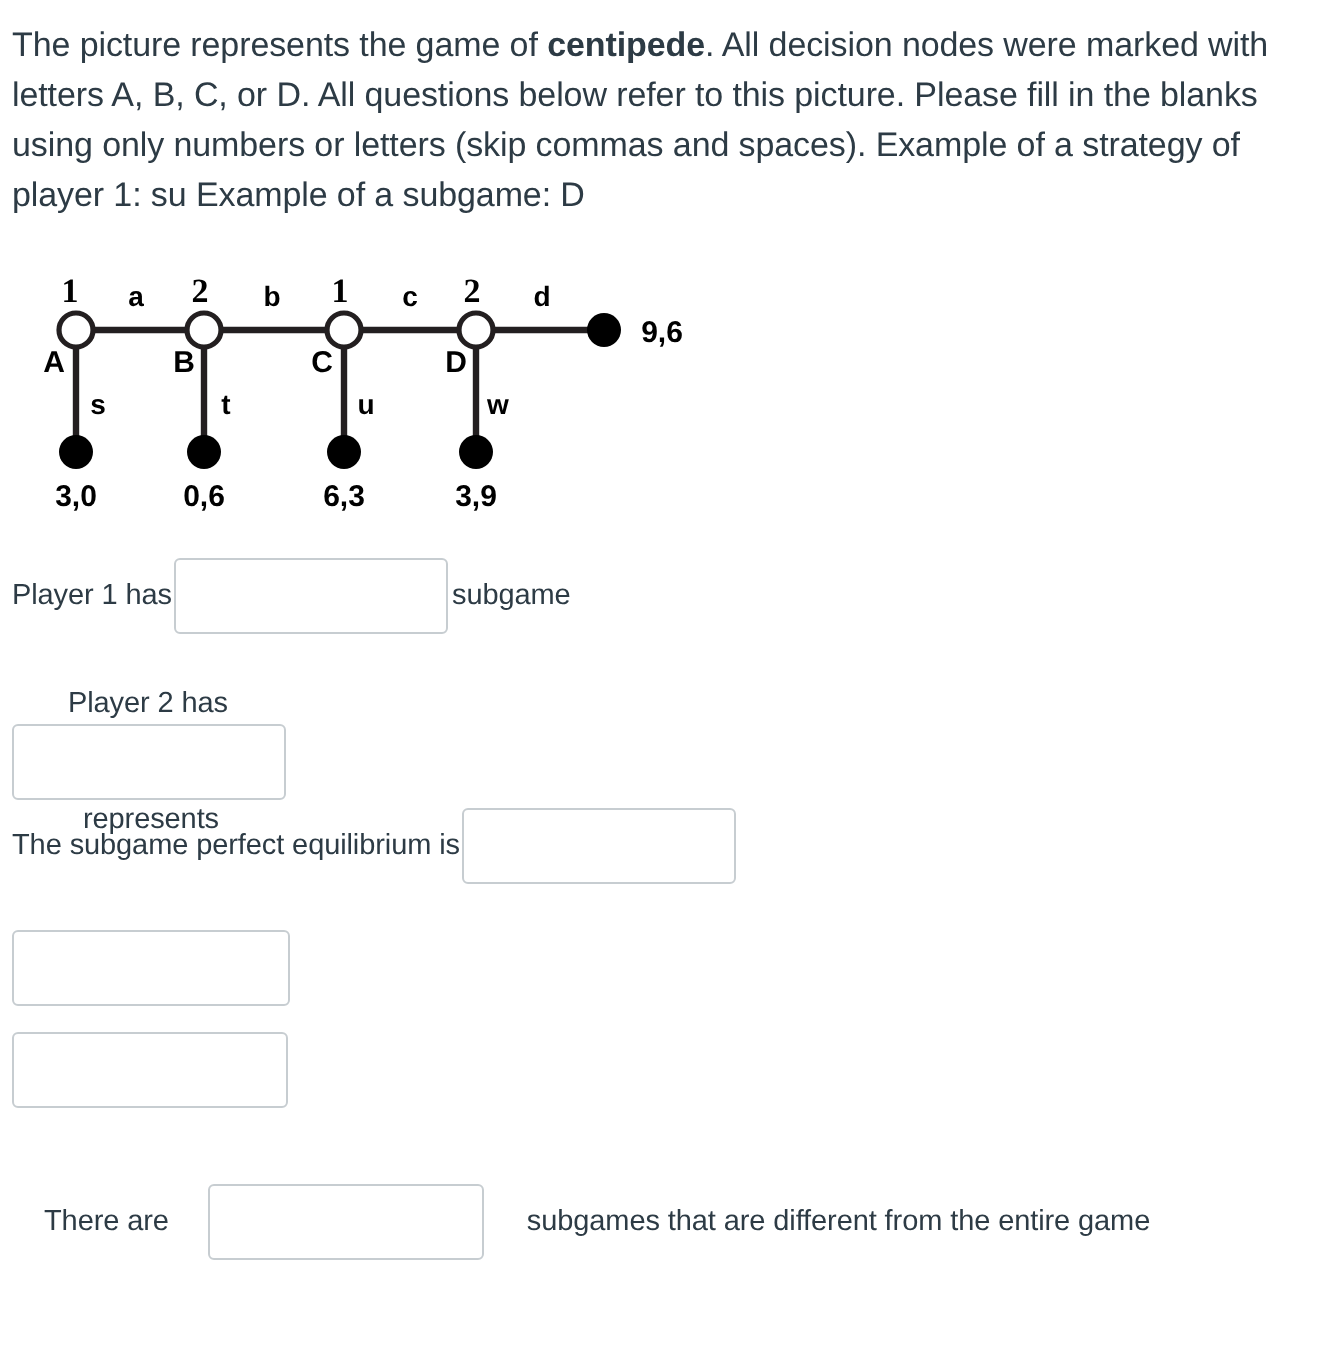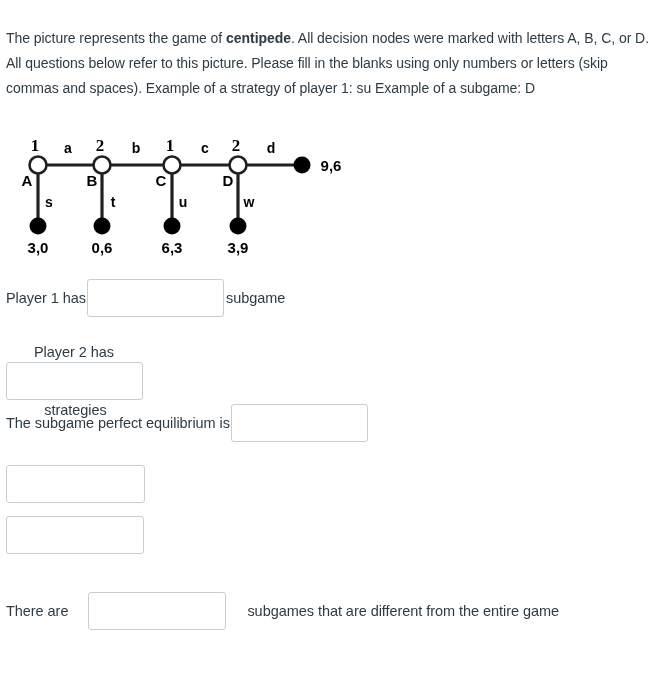--- a/index.html
+++ b/index.html
@@ -14,23 +14,23 @@
     overflow: hidden;
     font-family: "Liberation Sans", sans-serif;
     color: #2d3b45;
     -webkit-font-smoothing: antialiased;
   }
 
   
   #intro {
     position: absolute;
     left: 6px;
-    top: 26px;
+    top: 10px;
     width: 656px;
-    font-size: 14px;
+    font-size: 17px;
     line-height: 25px;
     color: #2d3b45;
     letter-spacing: -0.05px;
   }
   #intro b { font-weight: 700; }
 
   
   #figure {
     position: absolute;
     left: 0px;
@@ -65,21 +65,21 @@
     color: #2d3b45;
     padding: 0 8px;
     outline: none;
   }
 
   #row-p1-actions    { left: 6px; top: 279px; }
   #row-p2-strategies { left: 6px; top: 342px; flex-direction: column; }
   #row-spe           { left: 6px; top: 404px; }
   #row-p1-payoff     { left: 6px; top: 465px; }
   #row-p2-maxpayoff  { left: 6px; top: 516px; }
-  #row-subgames      { left: 6px; top: 592px; gap: 19px; }
+  #row-subgames      { left: 22px; top: 592px; gap: 19px; }
 
   #row-p1-actions .blank    { width: 137px; }
   #row-p2-strategies .blank { width: 137px; }
   #row-spe .blank           { width: 137px; }
   #row-p1-payoff .blank     { width: 139px; }
   #row-p2-maxpayoff .blank  { width: 138px; }
   #row-subgames .blank      { width: 138px; }
 </style>
 </head>
 <body>
@@ -155,21 +155,21 @@
 
 <div class="qrow" id="row-p1-actions">
   <span class="qtext-pre">Player 1 has</span>
   <input class="blank" type="text" value="" style="">
   <span class="qtext-post">subgame</span>
 </div>
 
 <div class="qrow" id="row-p2-strategies">
   <span class="qtext-pre">Player 2 has</span>
   <input class="blank" type="text" value="" style="">
-  <span class="qtext-post">strategies</span>
+  <span class="qtext-post">represents</span>
 </div>
 
 <div class="qrow" id="row-spe">
   <span class="qtext-pre">The subgame perfect equilibrium is</span>
   <input class="blank" type="text" value="" style="">
 </div>
 
 <div class="qrow" id="row-p1-payoff">
   <input class="blank" type="text" value="" style="">
 </div>

